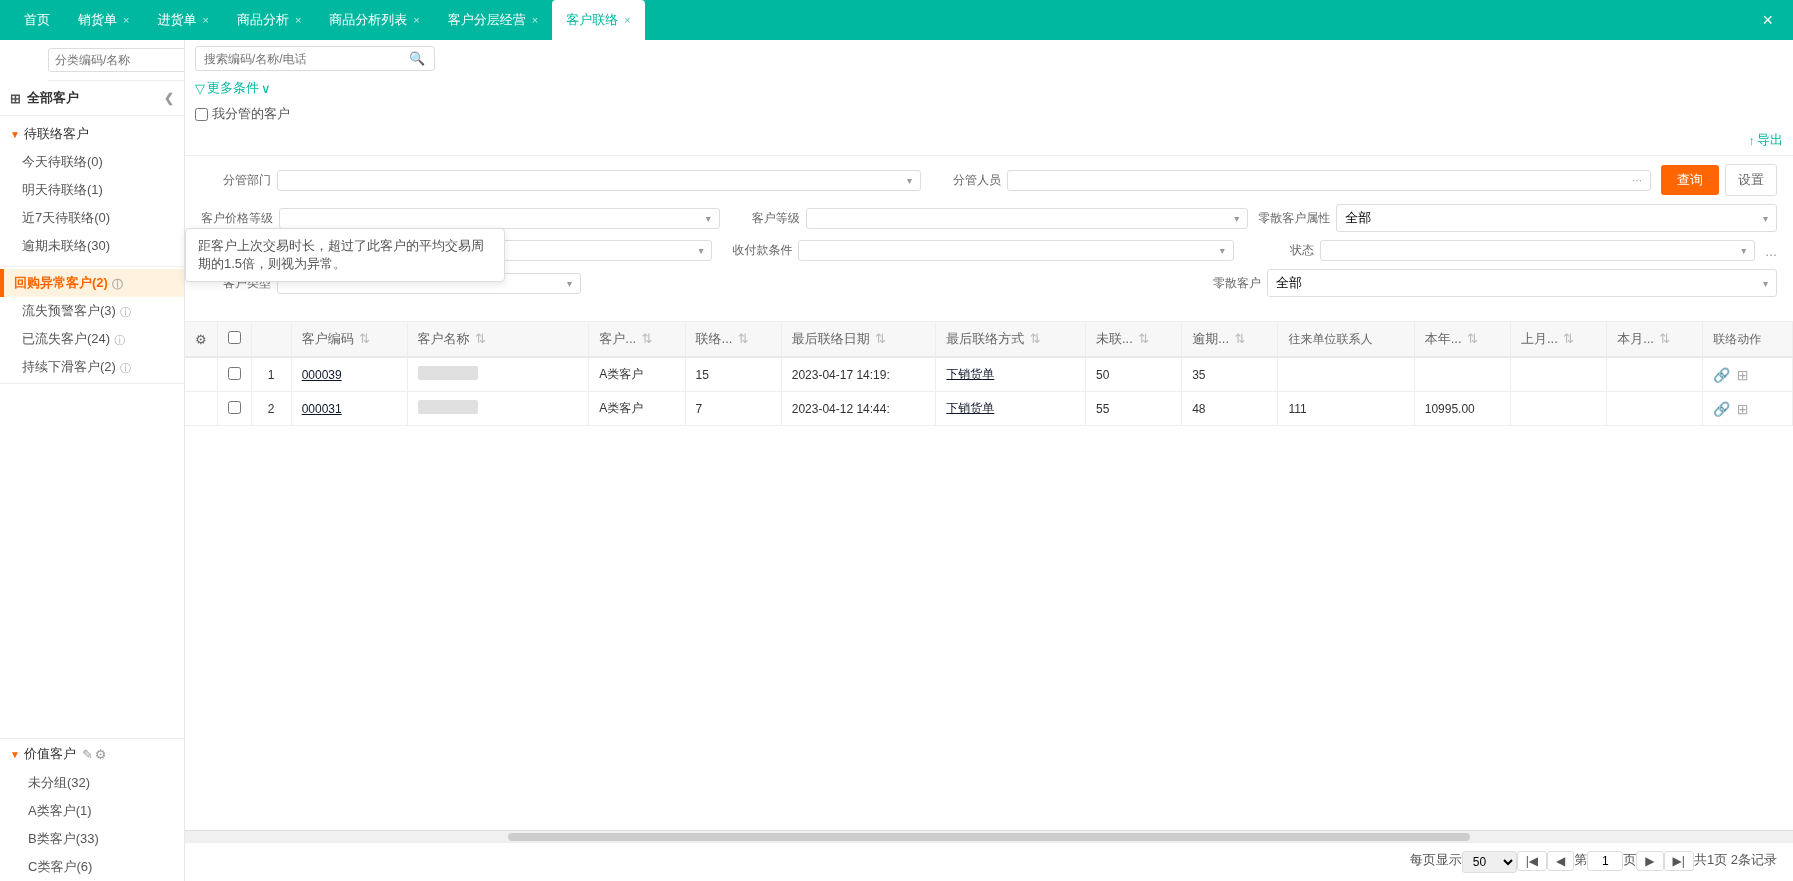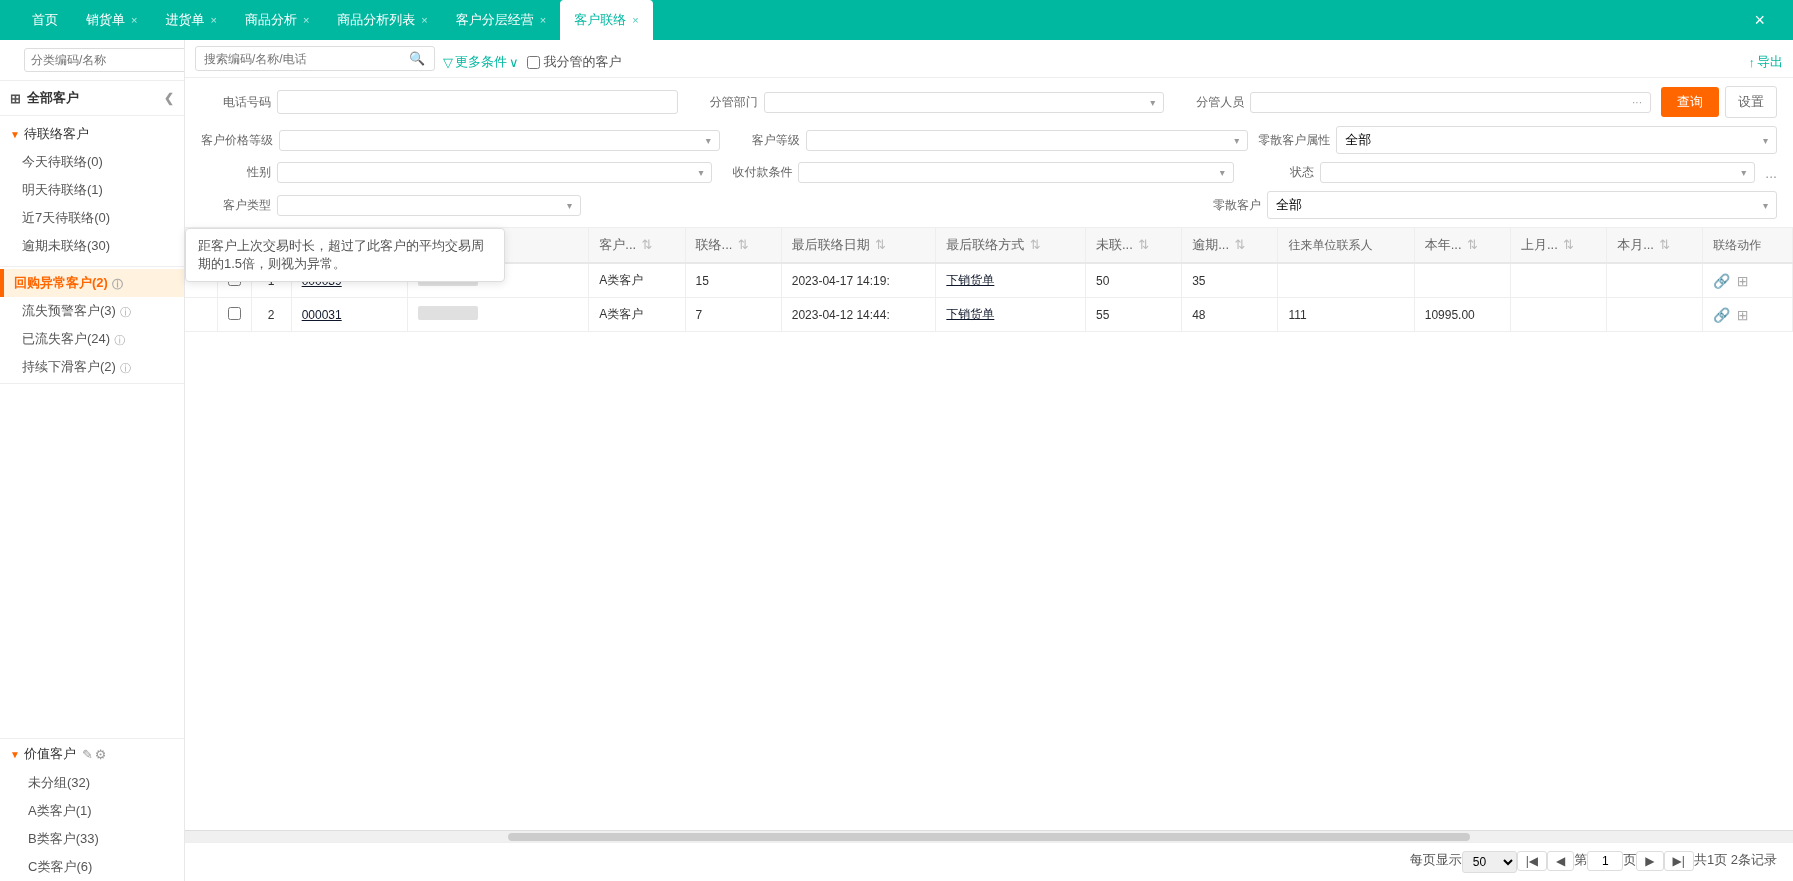--- a/index.html
+++ b/index.html
@@ -1,42 +1,43 @@
 <!DOCTYPE html>
 <html><head>
   <meta charset="utf-8">
   <style>
     * { box-sizing: border-box; margin: 0; padding: 0; font-family: 'Microsoft YaHei', Arial, sans-serif; font-size: 13px; }
     body { background: #f5f5f5; overflow: hidden; width: 1793px; height: 881px; }
 
     
     .top-nav {
       display: flex; align-items: center;
-      background: #00b8a0; height: 40px; padding: 0 18px;
+      background: #00b8a0; height: 40px; padding: 0 10px;
       color: white; position: relative;
     }
     .top-nav-item {
       padding: 0 14px; height: 40px; display: flex; align-items: center;
       cursor: pointer; color: white; font-size: 13px; white-space: nowrap;
     }
     .top-nav-item.active { background: white; color: #00b8a0; border-radius: 4px 4px 0 0; }
     .top-nav-item .close-x { margin-left: 6px; font-size: 11px; opacity: 0.7; }
     .top-nav-close { margin-left: auto; color: white; cursor: pointer; font-size: 18px; padding: 0 10px; }
 
     
     .main-layout { display: flex; height: calc(881px - 40px); }
 
     
     .sidebar {
       width: 185px; background: white; border-right: 1px solid #e8e8e8;
       display: flex; flex-direction: column; overflow: hidden; flex-shrink: 0;
     }
     .sidebar-search {
-      display: flex; align-items: center; padding: 8px 24px;
+      display: flex; align-items: flex-start; padding: 8px 0;
       border-bottom: 1px solid #eee;
+      margin-left: 48px;
     }
     .sidebar-search input {
       flex: 1; border: 1px solid #ddd; border-radius: 3px; padding: 4px 6px;
       font-size: 12px; outline: none;
     }
     .sidebar-search-icon { margin-left: 4px; color: #999; cursor: pointer; }
     .sidebar-section-header {
       display: flex; align-items: center; padding: 8px 10px;
       font-weight: bold; font-size: 13px; color: #333;
       border-bottom: 1px solid #eee;
@@ -67,21 +68,21 @@
     }
     .divider-h { height: 1px; background: #eee; margin: 2px 0; }
     .orange-left-bar { position: absolute; left: 0; top: 0; bottom: 0; width: 4px; background: #f60; }
 
     
     .content-area { flex: 1; display: flex; flex-direction: column; overflow: hidden; }
 
     
     .filter-bar {
       background: white; border-bottom: 1px solid #eee;
-      padding: 6px 10px; display: flex; align-items: flex-end; gap: 8px;
+      padding: 6px 10px; display: flex; align-items: flex-start; gap: 8px; flex-direction: column;
     }
     .search-input-wrap {
       display: flex; align-items: center; border: 1px solid #ddd;
       border-radius: 3px; padding: 4px 8px; width: 240px;
     }
     .search-input-wrap input {
       border: none; outline: none; font-size: 12px; width: 100%; color: #333;
     }
     .search-icon-btn { color: #999; cursor: pointer; margin-left: 4px; }
     .more-conditions {
@@ -92,21 +93,21 @@
     .export-btn {
       margin-left: auto; color: #00b8a0; cursor: pointer; font-size: 12px;
       display: flex; align-items: center; gap: 2px;
     }
 
     
     .advanced-filter {
       background: white; border-bottom: 1px solid #eee; padding: 8px 16px;
     }
     .filter-row { display: flex; align-items: center; gap: 10px; margin-bottom: 8px; }
-    .filter-row:last-child { margin-bottom: 0; justify-content: flex-end; }
+    .filter-row:last-child { margin-bottom: 16px; justify-content: flex-end; }
     .filter-field {
       display: flex; align-items: center; flex: 1; gap: 6px;
     }
     .filter-label { color: #666; font-size: 12px; white-space: nowrap; min-width: 70px; text-align: right; }
     .filter-input {
       flex: 1; border: 1px solid #ddd; border-radius: 3px; padding: 4px 8px;
       font-size: 12px; outline: none; min-width: 120px;
     }
     .filter-select {
       flex: 1; border: 1px solid #ddd; border-radius: 3px; padding: 4px 8px;
@@ -314,24 +315,20 @@
       </div>
       <div class="export-btn">
         <span>↑</span>
         <span>导出</span>
       </div>
     </div>
 
     <div class="advanced-filter">
 
       <div class="filter-row">
-        <div class="filter-field">
-          <span class="filter-label">电话号码</span>
-          <input class="filter-input" style="width: 300px;">
-        </div>
         <div class="filter-field">
           <span class="filter-label">分管部门</span>
           <div class="filter-select" style="width:260px;">
             <span></span>
             <span class="down-arrow">▾</span>
           </div>
         </div>
         <div class="filter-field">
           <span class="filter-label">分管人员</span>
           <div class="filter-select" style="width:200px;">

